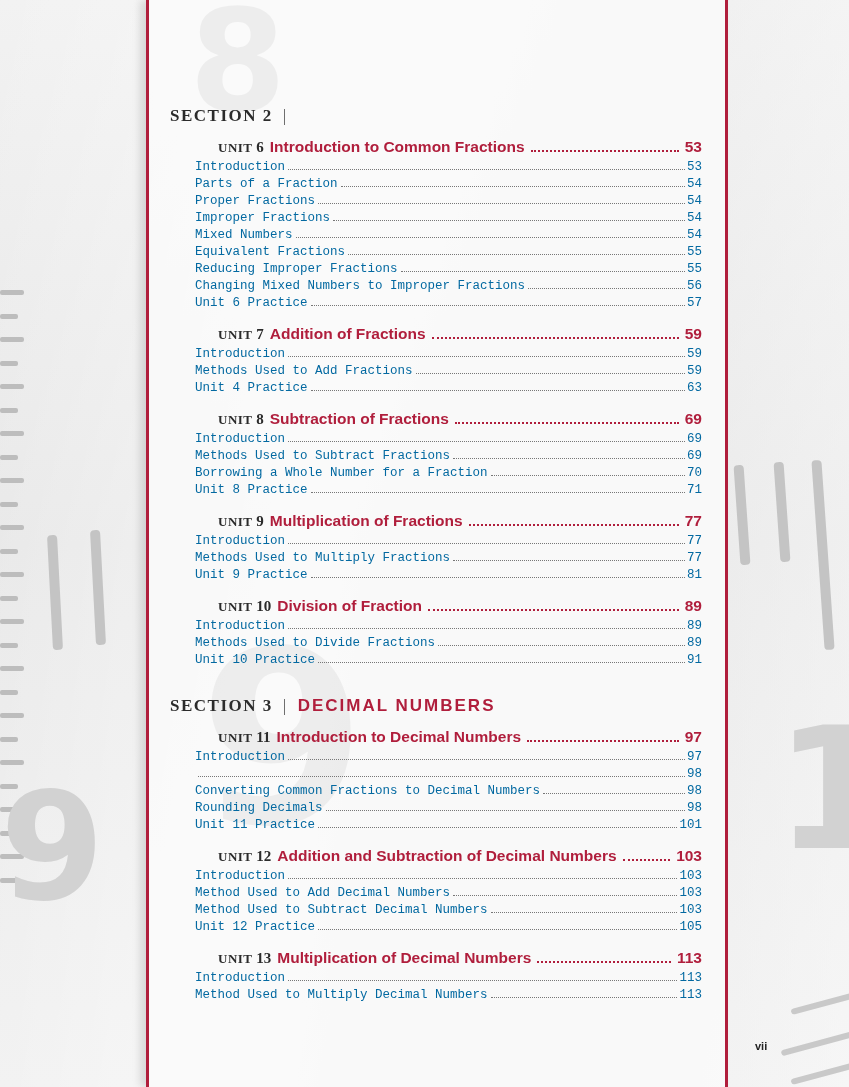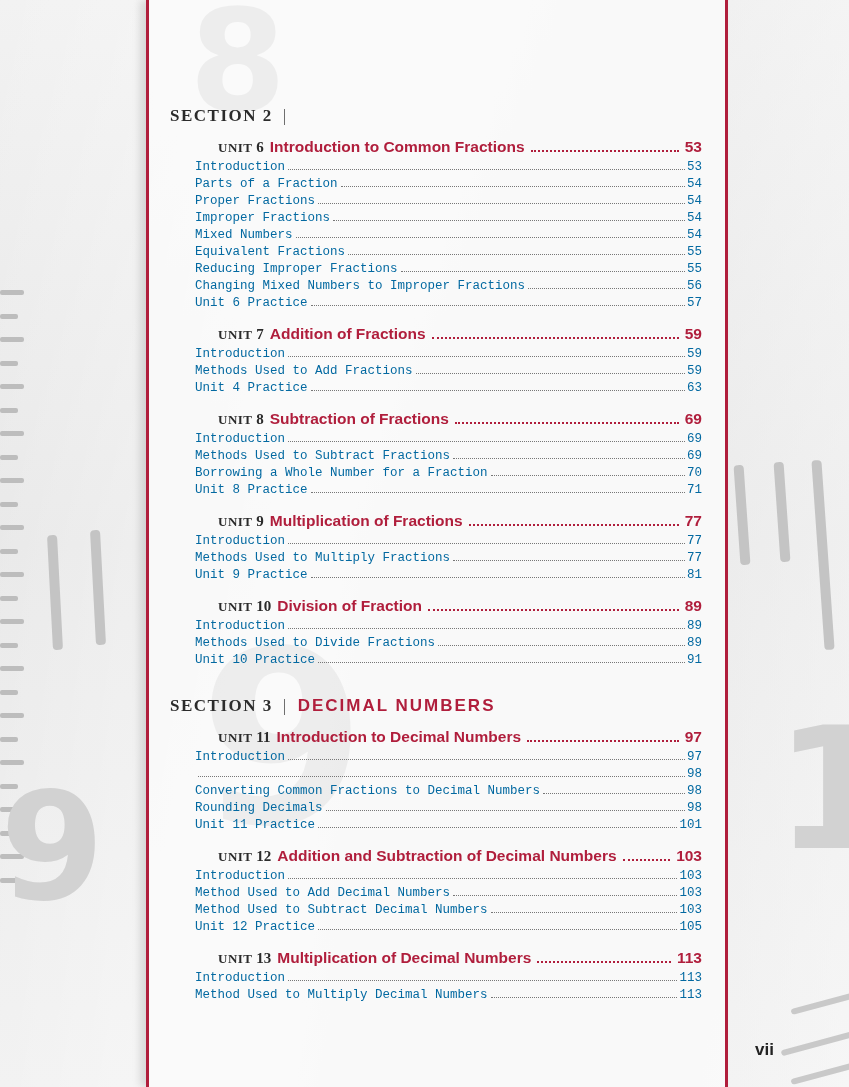--- a/index.html
+++ b/index.html
@@ -38,21 +38,21 @@
     .unit-num { font-family: "Liberation Serif", serif; font-weight: bold; font-size: 15px; color: #2b2b2b; white-space: nowrap; margin-left: 48px; }
     .unit-num .lbl { font-size: 13px; letter-spacing: 0.5px; }
     .unit-title { font-family: "Liberation Sans", sans-serif; font-weight: bold; color: #b01e3c; font-size: 15.5px; margin-left: 6px; white-space: nowrap; }
     .unit-dots { flex: 1; border-bottom: 2px dotted #b01e3c; margin: 0 6px 4px 6px; min-width: 10px; }
     .unit-page { font-family: "Liberation Sans", sans-serif; font-weight: bold; color: #b01e3c; font-size: 15.5px; }
     .entry { display: flex; align-items: baseline; height: 17px; padding-left: 25px; font-size: 12.5px; color: #0369a1; font-family: Liberation Mono, monospace; }
     .entry-label { white-space: nowrap; }
     .entry-dots { flex: 1; border-bottom: 1px dotted #777; margin: 0 2px 3px 3px; min-width: 8px; }
     .entry-page { white-space: nowrap; }
     .section-gap { height: 20px; }
-    .folio { position: absolute; left: 755px; top: 1040px; font-family: "Liberation Sans", sans-serif; font-weight: bold; font-size: 17px; color: #222; }
+    .folio { position: absolute; left: 755px; top: 1040px; font-family: "Liberation Sans", sans-serif; font-weight: bold; font-size: 11px; color: #222; }
   </style>
 </head>
 <body>
 
 <div class="bg"></div>
 
 <div id="left-ticks">
     <div class="tick-left" style="top: 290px; width: 24px;"></div>
     <div class="tick-left" style="top: 313.5px; width: 18px;"></div>
     <div class="tick-left" style="top: 337px; width: 24px;"></div>

